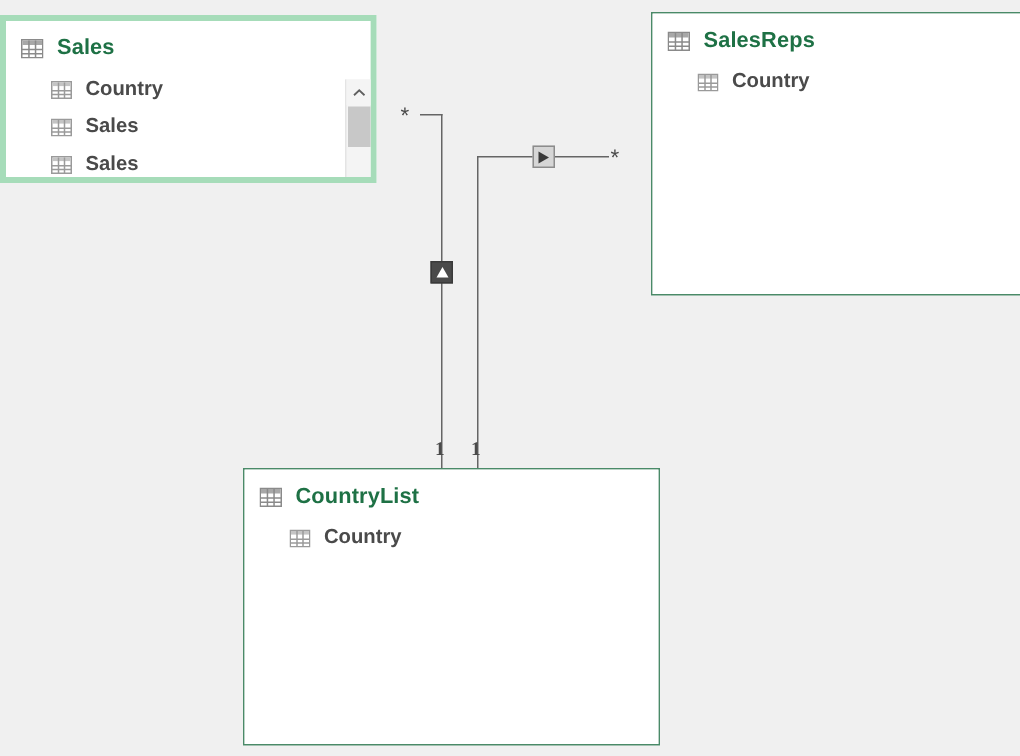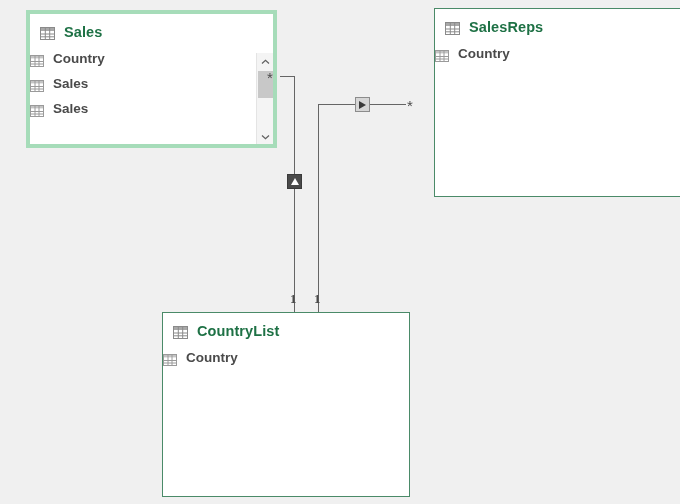--- a/index.html
+++ b/index.html
@@ -58,20 +58,21 @@
     margin-left: 9px;
     white-space: nowrap;
   }
 
   .field-list {
     margin-top: 6px;
   }
   .field-row {
     display: flex;
     align-items: center;
+    padding-left: 30px;
     height: 25px;
   }
   .field-label {
     font-size: 13.5px;
     font-weight: bold;
     color: #4a4a4a;
     margin-left: 9px;
     white-space: nowrap;
   }
 
@@ -166,21 +167,21 @@
     border-left: 4px solid transparent;
     border-right: 4px solid transparent;
     border-bottom: 7px solid #ffffff;
   }
 </style>
 </head>
 <body>
 
 <div id="canvas">
 
-  <div class="table-card selected" style="left:26px; top:10px; width:251px; height:138px;">
+  <div class="table-card selected" style="left:0; top:10px; width:251px; height:112px;">
     <div class="card-inner">
 
       <div class="table-header">
         <span class="tbl-icon">
           <svg viewBox="0 0 15 13" width="15" height="13">
             <rect x="0.5" y="0.5" width="14" height="12" fill="#ffffff" stroke="#8a8a8a"></rect>
             <rect x="1" y="1" width="13" height="3" fill="#a8a8a8"></rect>
             <line x1="5.3" y1="1" x2="5.3" y2="12.5" stroke="#8a8a8a" stroke-width="1"></line>
             <line x1="9.7" y1="1" x2="9.7" y2="12.5" stroke="#8a8a8a" stroke-width="1"></line>
             <line x1="0.5" y1="7" x2="14.5" y2="7" stroke="#8a8a8a" stroke-width="1"></line>
@@ -278,21 +279,21 @@
               <line x1="0.5" y1="9" x2="13.5" y2="9" stroke="#9a9a9a" stroke-width="1"></line>
             </svg>
           </span>
           <span class="field-label">Country</span>
         </div>
       </div>
 
     </div>
   </div>
 
-  <div class="table-card plain" style="left:162px; top:312px; width:248px; height:185px;text-align:center;">
+  <div class="table-card plain" style="left:162px; top:312px; width:278px; height:185px;text-align:center;">
     <div class="card-inner">
 
       <div class="table-header">
         <span class="tbl-icon">
           <svg viewBox="0 0 15 13" width="15" height="13">
             <rect x="0.5" y="0.5" width="14" height="12" fill="#ffffff" stroke="#8a8a8a"></rect>
             <rect x="1" y="1" width="13" height="3" fill="#a8a8a8"></rect>
             <line x1="5.3" y1="1" x2="5.3" y2="12.5" stroke="#8a8a8a" stroke-width="1"></line>
             <line x1="9.7" y1="1" x2="9.7" y2="12.5" stroke="#8a8a8a" stroke-width="1"></line>
             <line x1="0.5" y1="7" x2="14.5" y2="7" stroke="#8a8a8a" stroke-width="1"></line>

